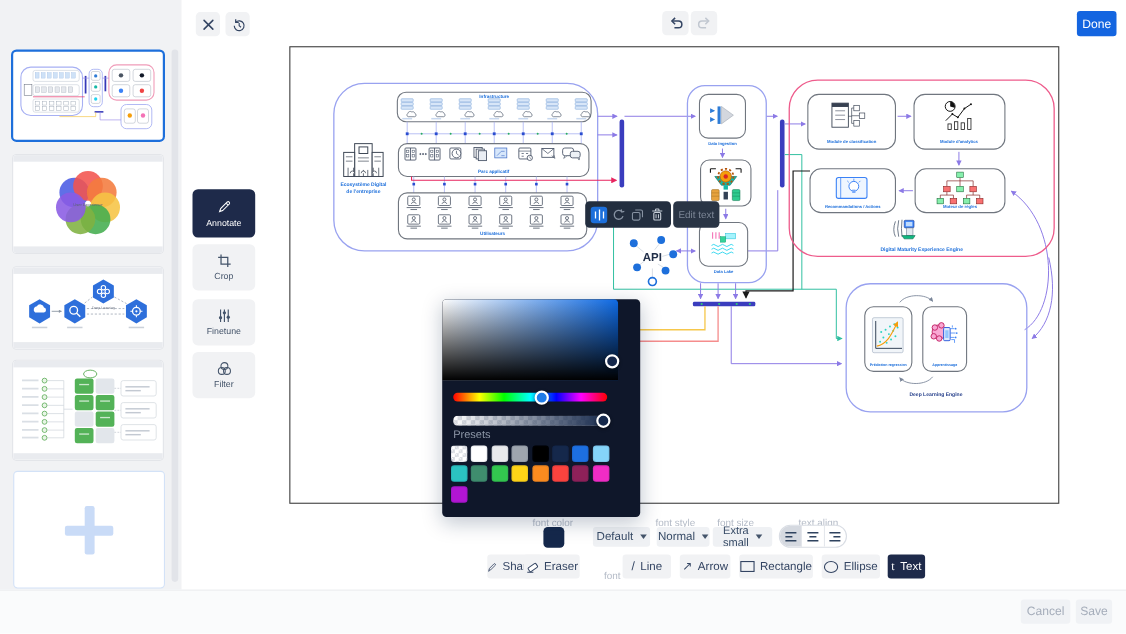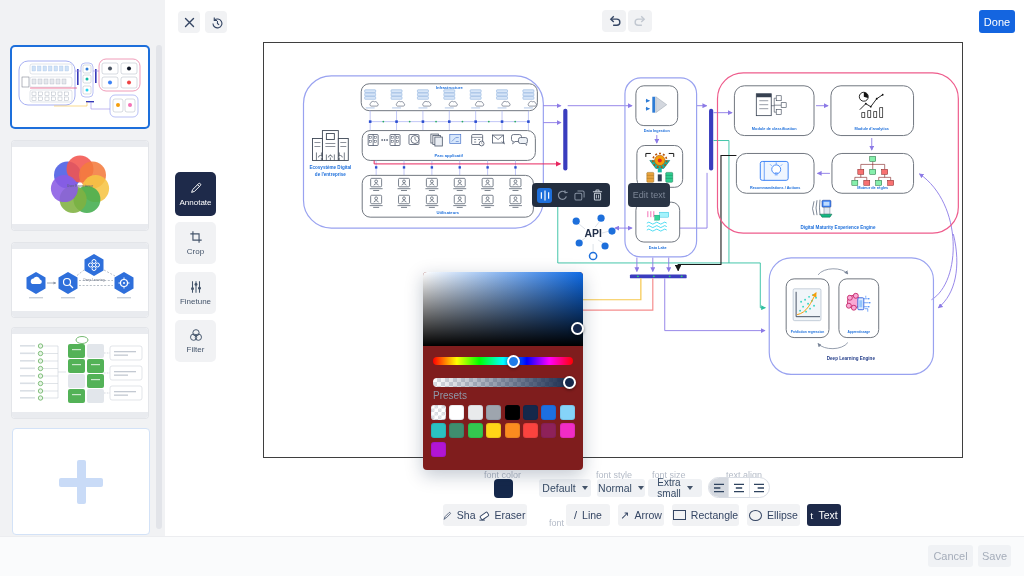--- a/index.html
+++ b/index.html
@@ -26,21 +26,21 @@
   .plus::after{left:18px;top:0;width:9px;height:44px;}
 
   
   .sq-btn{position:absolute;width:22px;height:22px;background:#F1F2F4;border-radius:4px;
     display:flex;align-items:center;justify-content:center;color:#344563;}
   .sq-btn svg{display:block}
   .done-btn{position:absolute;left:979px;top:10px;width:36px;height:23px;background:#1465E0;color:#fff;
     border-radius:3px;font-size:11px;font-weight:500;display:flex;align-items:center;justify-content:center;}
 
   
-  .rail-btn{position:absolute;left:175px;width:41px;background:#F1F2F4;border-radius:5px;color:#44546A;
+  .rail-btn{position:absolute;left:175px;width:57px;background:#F1F2F4;border-radius:5px;color:#44546A;
     display:flex;flex-direction:column;align-items:center;justify-content:center;gap:3px;font-size:8px;}
   .rail-btn.selected{background:#1E2A4A;color:#fff;}
   .rail-btn svg{display:block}
 
   
   .canvas{position:absolute;left:263px;top:42px;width:700px;height:416px;background:#fff;
     border:1px solid #3F3F3F;box-sizing:border-box;}
   .canvas svg.diagram{display:block;width:698px;height:414px;}
   .obox{fill:#fff;stroke:#70767F;stroke-width:1;}
   .cont{fill:none;stroke:#99A2F0;stroke-width:1.2;}
@@ -54,25 +54,25 @@
   .lblDark{font:bold 4.6px "Liberation Sans",sans-serif;fill:#27408B;text-anchor:middle;}
   .lblTiny{font:bold 3.3px "Liberation Sans",sans-serif;fill:#1D6FDB;text-anchor:middle;}
   .srvr{fill:#D8E6F8;stroke:#8FB3DF;stroke-width:0.6;}
 
   
   .anno-bar{position:absolute;left:532px;top:183px;width:78px;height:24px;background:#232E3F;
     border-radius:4px;display:flex;align-items:center;justify-content:space-between;padding:0 5px;box-sizing:border-box;}
   .anno-ic{width:15px;height:15px;display:flex;align-items:center;justify-content:center;border-radius:3px;}
   .anno-ic.sel{background:#1D6FDB;}
   .edit-text{position:absolute;left:612px;top:183px;width:42px;height:24px;background:#2A3545;
-    border-radius:4px;color:#7C8696;font-size:9px;display:flex;align-items:center;justify-content:center;margin-left:16px;}
+    border-radius:4px;color:#7C8696;font-size:9px;display:flex;align-items:center;justify-content:center;}
 
   
-  .picker{position:absolute;left:423px;top:272px;width:160px;height:198px;background:#7f1d1d;border-radius:4px;
-    box-shadow:0 5px 18px rgba(9,30,66,0.25);z-index:5;}
+  .picker{position:absolute;left:402px;top:272px;width:160px;height:198px;background:#0f172a;border-radius:4px;
+    box-shadow:0 5px 18px rgba(9,30,66,0.25);z-index:5;padding-left:20px;}
   .grad{position:absolute;left:0;top:0;width:160px;height:74px;border-radius:4px 4px 0 0;
     background:linear-gradient(to bottom,rgba(0,0,0,0),#000),linear-gradient(to right,#fff,#0E6AE4);}
   .knob{position:absolute;width:13px;height:13px;border:2px solid #fff;border-radius:50%;
     box-shadow:0 1px 3px rgba(0,0,0,.45);box-sizing:border-box;}
   .grad-knob{left:148px;top:50px;background:#15284B;}
   .hue{position:absolute;left:10px;top:85px;width:140px;height:8px;border-radius:4px;
     background:linear-gradient(to right,#f00,#ff0 17%,#0f0 33%,#0ff 50%,#00f 67%,#f0f 83%,#f00);}
   .hue-knob{left:84px;top:82.5px;background:#1E7BE8;}
   .alpha{position:absolute;left:10px;top:106px;width:140px;height:9px;border-radius:4px;
     background-image:linear-gradient(to right,rgba(21,40,75,0),#15284B),

